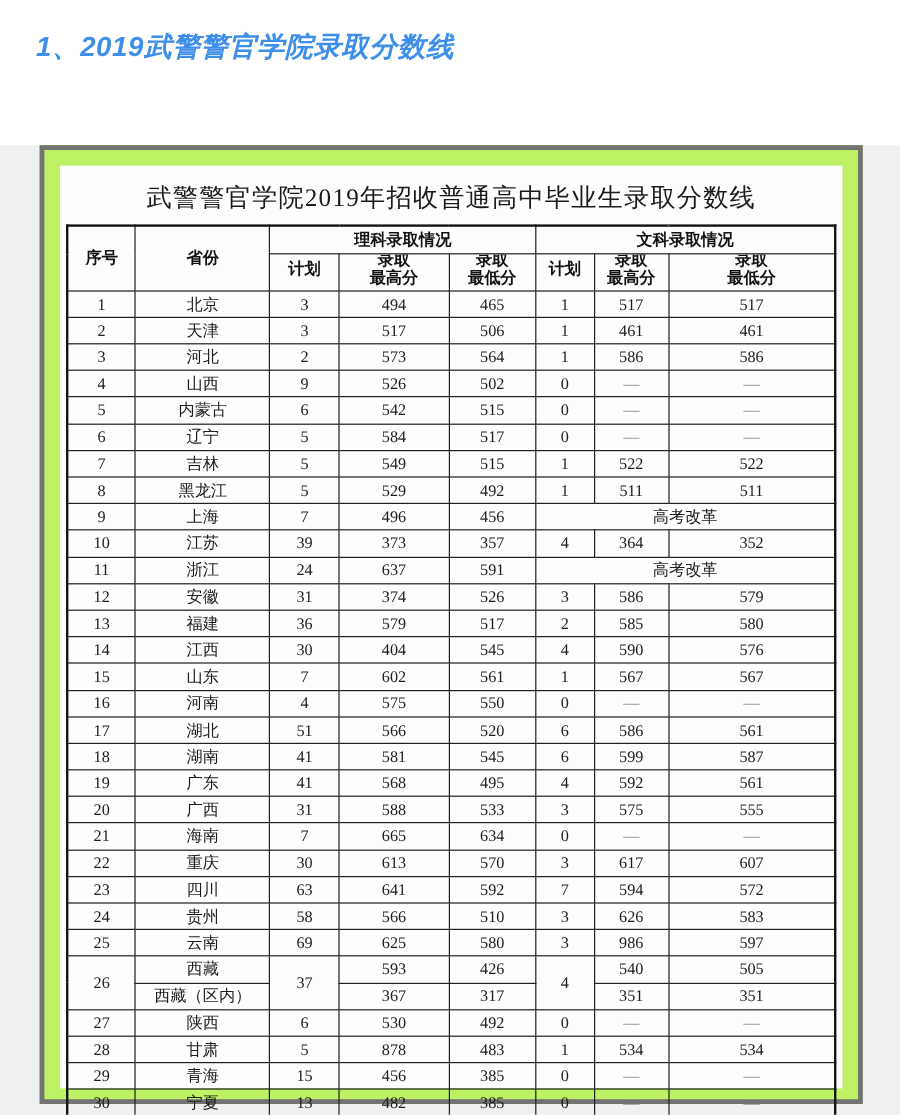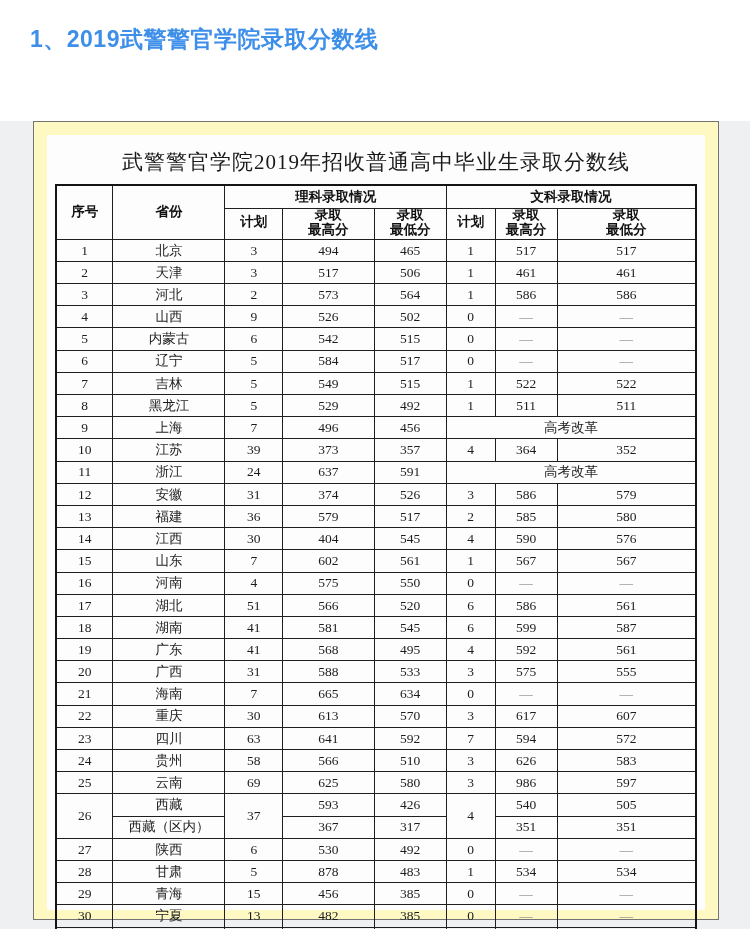--- a/index.html
+++ b/index.html
@@ -5,29 +5,30 @@
   html,body{margin:0;padding:0;}
   body{
     width:750px;height:929px;position:relative;
     background:#eff0f1;
     font-family:"Liberation Sans",sans-serif;
     overflow:hidden;
   }
   .topbar{
     position:absolute;left:0;top:0;width:750px;height:121px;
     background:#ffffff;
+    font-style:italic;
   }
   .page-heading{
     position:absolute;left:30px;top:24px;margin:0;
     font-size:23px;font-weight:bold;letter-spacing:0.5px;
     font-family:"Liberation Sans",sans-serif;
   }
   .card{
     position:absolute;left:33px;top:121px;width:686px;height:799px;
-    background:#fef9c3;border:1px solid #737373;box-sizing:border-box;
+    background:#bef264;border:4px solid #737373;box-sizing:border-box;
   }
   .scan{
     position:absolute;left:13px;top:13px;right:13px;bottom:9px;
     background:#fdfdfd;
   }
   .scan-title{
     margin:13px 0 8px 0;text-align:center;
     font-family:"Liberation Serif","DejaVu Serif",serif;
     font-weight:400;font-size:21px;color:#1a1a1a;letter-spacing:1px;
   }

